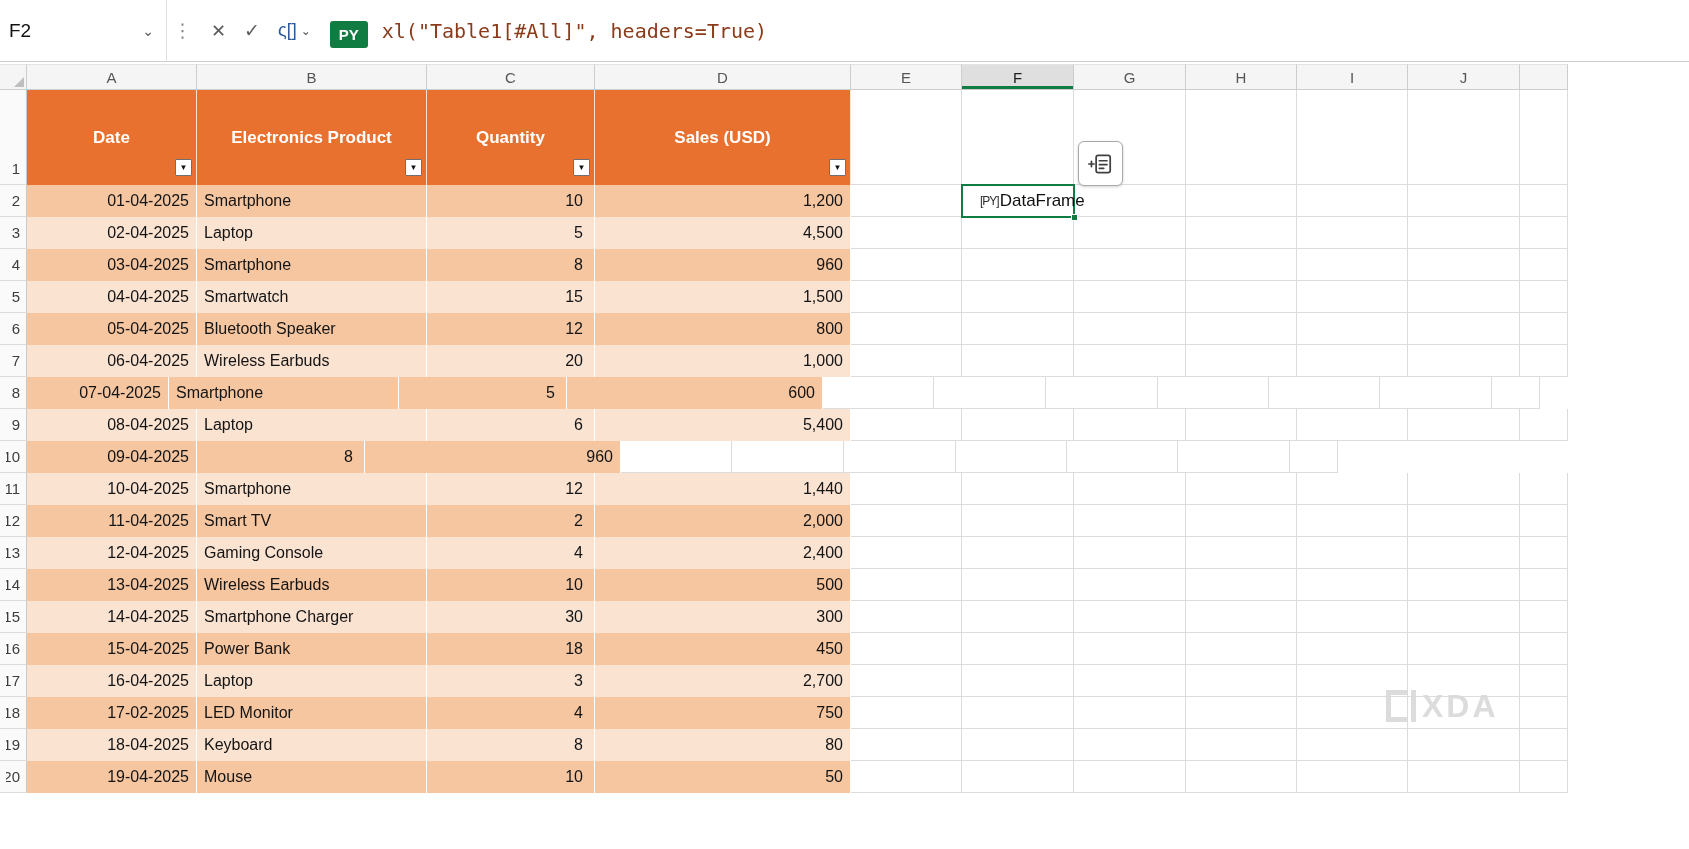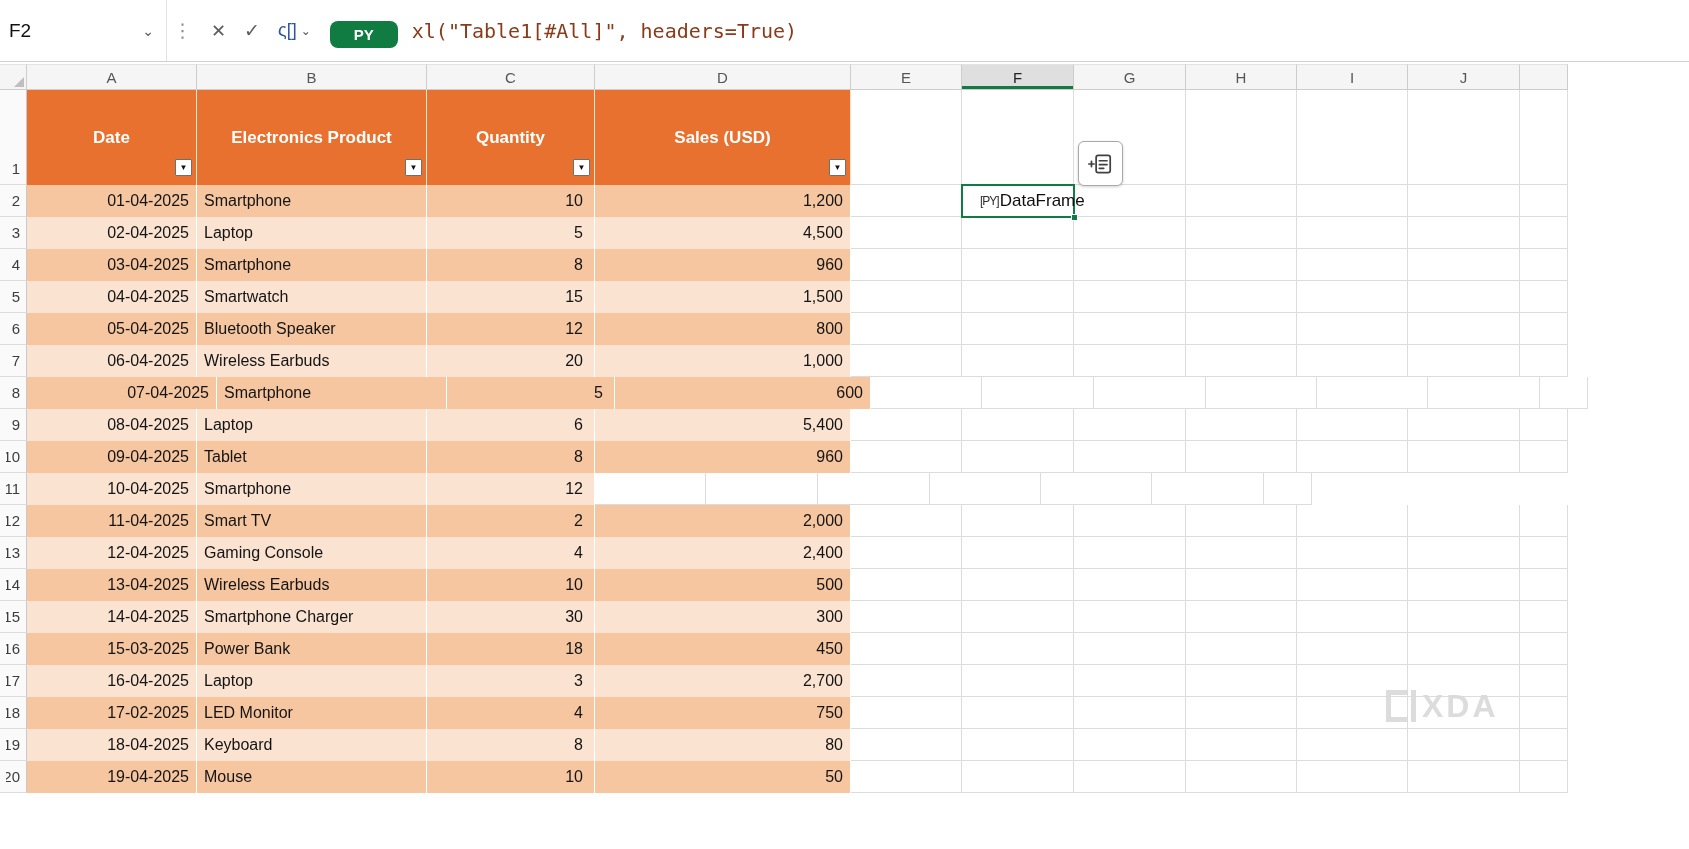--- a/index.html
+++ b/index.html
@@ -23,21 +23,21 @@
     background: none; border: none; cursor: pointer; padding: 0 9px;
     color: #5d5d5d; font-size: 19px; font-family: "Liberation Sans", sans-serif;
     display: flex; align-items: center;
   }
   .fx-btn.cancel { font-size: 18px; }
   .fx-btn.confirm { font-size: 19px; }
   .fx-btn.pyfn { color: #2b579a; font-size: 18px; gap: 4px; }
   .fx-btn.pyfn .chev-s { color: #555; font-size: 12px; }
   .py-badge {
     background: var(--accent-green); color: #fff; font-weight: 700; font-size: 15px;
-    padding: 6px 24px; border-radius: 8px; margin-left: 10px; cursor: pointer; line-height: 1; margin-top: 8px;
+    padding: 6px 9px; border-radius: 3px; margin-left: 10px; cursor: pointer; line-height: 1; margin-top: 8px;
   }
   .formula-input { flex: 1; height: 100%; display: flex; align-items: center; cursor: text; }
   .formula-text {
     margin-left: 14px; font-family: "DejaVu Sans Mono", monospace;
     font-size: 20px; color: #8B3A1A; white-space: pre;
   }
 
   
   .col-headers { height: 26px; display: flex; margin-top: 2px; }
   .corner {
@@ -306,21 +306,21 @@
         <div class="cell empty" style="width: 112px;"></div>
         <div class="cell empty" style="width: 111px;"></div>
         <div class="cell empty" style="width: 111px;"></div>
         <div class="cell empty" style="width: 112px;"></div>
         <div class="cell empty" style="width: 48px;"></div>
       </div>
       <div class="row">
         <div class="rn">
           <span>8</span>
         </div>
-        <div class="cell data c0 band-dark" style="width: 190px;">07-04-2025</div>
+        <div class="cell data c0 band-dark" style="width: 142px;">07-04-2025</div>
         <div class="cell data c1 band-dark" style="width: 230px;">Smartphone</div>
         <div class="cell data c2 band-dark" style="width: 168px;">5</div>
         <div class="cell data c3 band-dark" style="width: 256px;">600</div>
         <div class="cell empty" style="width: 111px;"></div>
         <div class="cell empty" style="width: 112px;"></div>
         <div class="cell empty" style="width: 112px;"></div>
         <div class="cell empty" style="width: 111px;"></div>
         <div class="cell empty" style="width: 111px;"></div>
         <div class="cell empty" style="width: 112px;"></div>
         <div class="cell empty" style="width: 48px;"></div>
@@ -339,38 +339,38 @@
         <div class="cell empty" style="width: 111px;"></div>
         <div class="cell empty" style="width: 111px;"></div>
         <div class="cell empty" style="width: 112px;"></div>
         <div class="cell empty" style="width: 48px;"></div>
       </div>
       <div class="row">
         <div class="rn">
           <span>10</span>
         </div>
         <div class="cell data c0 band-dark" style="width: 170px;">09-04-2025</div>
-        <div class="cell data c1 band-dark" style="width: 230px;">Tablet</div>
         <div class="cell data c2 band-dark" style="width: 168px;">8</div>
         <div class="cell data c3 band-dark" style="width: 256px;">960</div>
         <div class="cell empty" style="width: 111px;"></div>
         <div class="cell empty" style="width: 112px;"></div>
         <div class="cell empty" style="width: 112px;"></div>
         <div class="cell empty" style="width: 111px;"></div>
         <div class="cell empty" style="width: 111px;"></div>
         <div class="cell empty" style="width: 112px;"></div>
         <div class="cell empty" style="width: 48px;"></div>
       </div>
       <div class="row">
         <div class="rn">
           <span>11</span>
         </div>
         <div class="cell data c0 band-light" style="width: 170px;">10-04-2025</div>
         <div class="cell data c1 band-light" style="width: 230px;">Smartphone</div>
         <div class="cell data c2 band-light" style="width: 168px;">12</div>
+        <div class="cell data c3 band-light" style="width: 256px;">1,440</div>
         <div class="cell empty" style="width: 111px;"></div>
         <div class="cell empty" style="width: 112px;"></div>
         <div class="cell empty" style="width: 112px;"></div>
         <div class="cell empty" style="width: 111px;"></div>
         <div class="cell empty" style="width: 111px;"></div>
         <div class="cell empty" style="width: 112px;"></div>
         <div class="cell empty" style="width: 48px;"></div>
       </div>
       <div class="row">
         <div class="rn">
@@ -433,21 +433,21 @@
         <div class="cell empty" style="width: 112px;"></div>
         <div class="cell empty" style="width: 111px;"></div>
         <div class="cell empty" style="width: 111px;"></div>
         <div class="cell empty" style="width: 112px;"></div>
         <div class="cell empty" style="width: 48px;"></div>
       </div>
       <div class="row">
         <div class="rn">
           <span>16</span>
         </div>
-        <div class="cell data c0 band-dark" style="width: 170px;">15-03-2025</div>
+        <div class="cell data c0 band-dark" style="width: 170px;">15-04-2025</div>
         <div class="cell data c1 band-dark" style="width: 230px;">Power Bank</div>
         <div class="cell data c2 band-dark" style="width: 168px;">18</div>
         <div class="cell data c3 band-dark" style="width: 256px;">450</div>
         <div class="cell empty" style="width: 111px;"></div>
         <div class="cell empty" style="width: 112px;"></div>
         <div class="cell empty" style="width: 112px;"></div>
         <div class="cell empty" style="width: 111px;"></div>
         <div class="cell empty" style="width: 111px;"></div>
         <div class="cell empty" style="width: 112px;"></div>
         <div class="cell empty" style="width: 48px;"></div>

